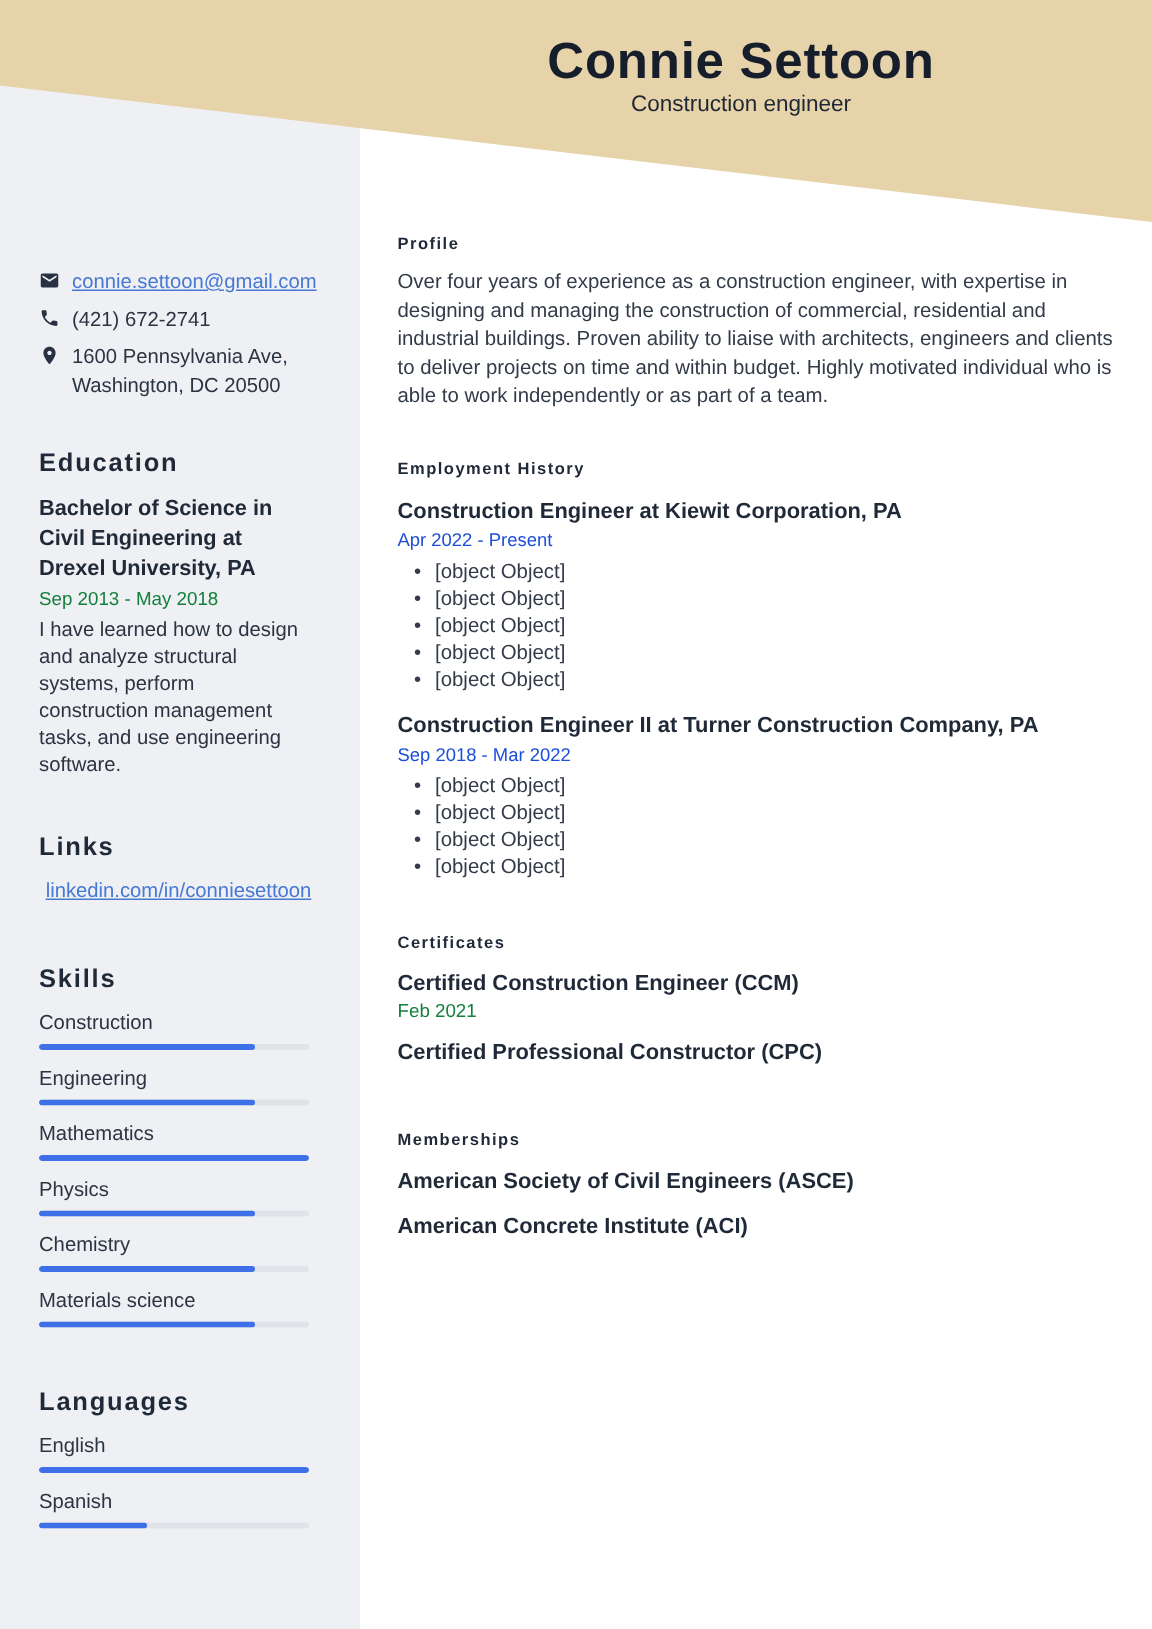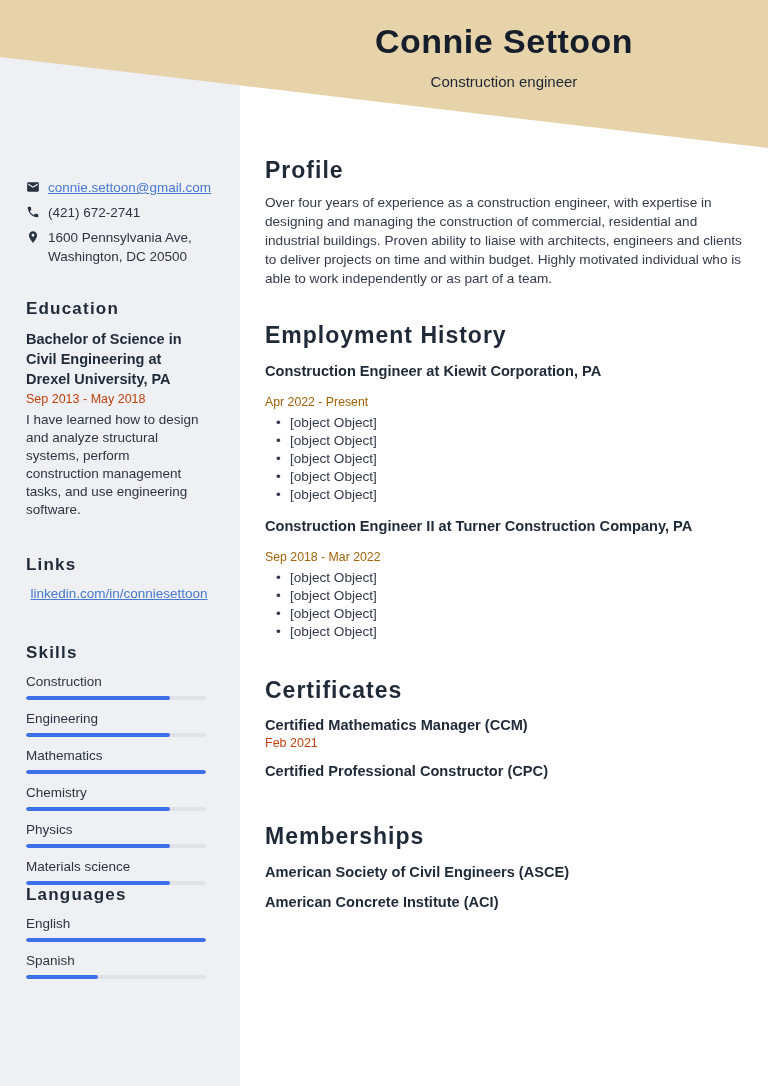--- a/index.html
+++ b/index.html
@@ -45,83 +45,83 @@
   }
   .edu-h2 { margin-top: 33px; }
   .degree {
     margin-top: 10px;
     font-size: 14.5px;
     font-weight: 700;
     line-height: 20px;
     color: #1f2937;
     width: 178px;
   }
-  .date-gray { font-size: 12.5px; color: #c2410c; margin-top: 3px; }
+  .date-gray { font-size: 12.5px; color: #15803d; margin-top: 3px; }
   .edu-desc { margin-top: 5px; font-size: 13.5px; line-height: 18px; width: 180px; }
 
   .links-h2 { margin-top: 36px; }
   .links-list { margin-top: 9px; text-align: center; }
 
   .skills-h2 { margin-top: 40px; }
   .skill-item { margin-top: 11px; }
   .skill-label { font-size: 13.5px; color: #2c3442; }
   .bar-track {
     margin-top: 7px;
     width: 180px; height: 4px;
     background: #e1e3e8;
     border-radius: 2px;
     overflow: hidden;
   }
   .bar-fill { height: 4px; background: #3e70e8; border-radius: 2px; }
 
-  .lang-h2 { }
+  .lang-h2 { margin-top: 40px; }
 
   
   .header-band {
     position: absolute;
     top: 0; left: 0;
     width: 768px; height: 148px;
     background: #e6d3aa;
     clip-path: polygon(0 0, 100% 0, 100% 100%, 0 38.5%);
   }
   .header-text {
     position: absolute;
-    top: 21px; left: 240px;
+    top: 21px; left: 230px;
     width: 528px;
     text-align: center;
   }
   .person-name {
     font-size: 34px;
     font-weight: 700;
     letter-spacing: 0.5px;
     color: #161d2b;
     line-height: 40px;
   }
-  .person-subtitle { font-size: 15px; color: #1f2633; margin-top: 12px; }
+  .person-subtitle { font-size: 15px; color: #1f2633; margin-top: 0; }
 
   
   .main {
     position: absolute;
     left: 265px; top: 0;
     width: 481px;
     padding-top: 157px;
   }
   .main-h2 {
-    font-size: 23px;
+    font-size: 11px;
     font-weight: 700;
     letter-spacing: 1px;
     color: #1f2937;
     margin: 0;
   }
   .profile-text { margin-top: 9px; font-size: 13.6px; line-height: 19px; color: #333b49; }
 
   .emp-h2 { margin-top: 34px; }
   .job { margin-top: 13px; }
   .job-title { font-size: 14.6px; font-weight: 700; color: #1f2937; line-height: 19px; }
-  .job-date { font-size: 12.3px; color: #a16207; margin-top: 14px; }
+  .job-date { font-size: 12.3px; color: #1d4ed8; margin-top: 2px; }
   .bullets { margin-top: 5px; }
   .bullet-row { display: flex; font-size: 13.6px; line-height: 18px; color: #333b49; }
   .bullet-dot { flex: none; width: 14px; margin-left: 11px; text-align: left; }
   .bullet-text { flex: 1; }
 
   .cert-h2 { margin-top: 36px; }
   .cert-item { margin-top: 13px; }
   .cert-name { font-size: 14.6px; font-weight: 700; color: #1f2937; }
 
   .mem-h2 { margin-top: 44px; }
@@ -195,28 +195,28 @@
           </div>
 
           <div class="skill-item">
             <div class="skill-label">Mathematics</div>
             <div class="bar-track">
               <div class="bar-fill" style="width: 100%;"></div>
             </div>
           </div>
 
           <div class="skill-item">
+            <div class="skill-label">Physics</div>
+            <div class="bar-track">
+              <div class="bar-fill" style="width: 80%;"></div>
+            </div>
+          </div>
+
+          <div class="skill-item">
             <div class="skill-label">Chemistry</div>
-            <div class="bar-track">
-              <div class="bar-fill" style="width: 80%;"></div>
-            </div>
-          </div>
-
-          <div class="skill-item">
-            <div class="skill-label">Physics</div>
             <div class="bar-track">
               <div class="bar-fill" style="width: 80%;"></div>
             </div>
           </div>
 
           <div class="skill-item">
             <div class="skill-label">Materials science</div>
             <div class="bar-track">
               <div class="bar-fill" style="width: 80%;"></div>
             </div>
@@ -320,21 +320,21 @@
 
           </div>
         </div>
 
     </div>
 
     <h2 class="main-h2 cert-h2">Certificates</h2>
     <div>
 
         <div class="cert-item">
-          <div class="cert-name">Certified Mathematics Manager (CCM)</div>
+          <div class="cert-name">Certified Construction Engineer (CCM)</div>
           <div class="date-gray">Feb 2021</div>
         </div>
 
         <div class="cert-item">
           <div class="cert-name">Certified Professional Constructor (CPC)</div>
         </div>
 
     </div>
 
     <h2 class="main-h2 mem-h2">Memberships</h2>

